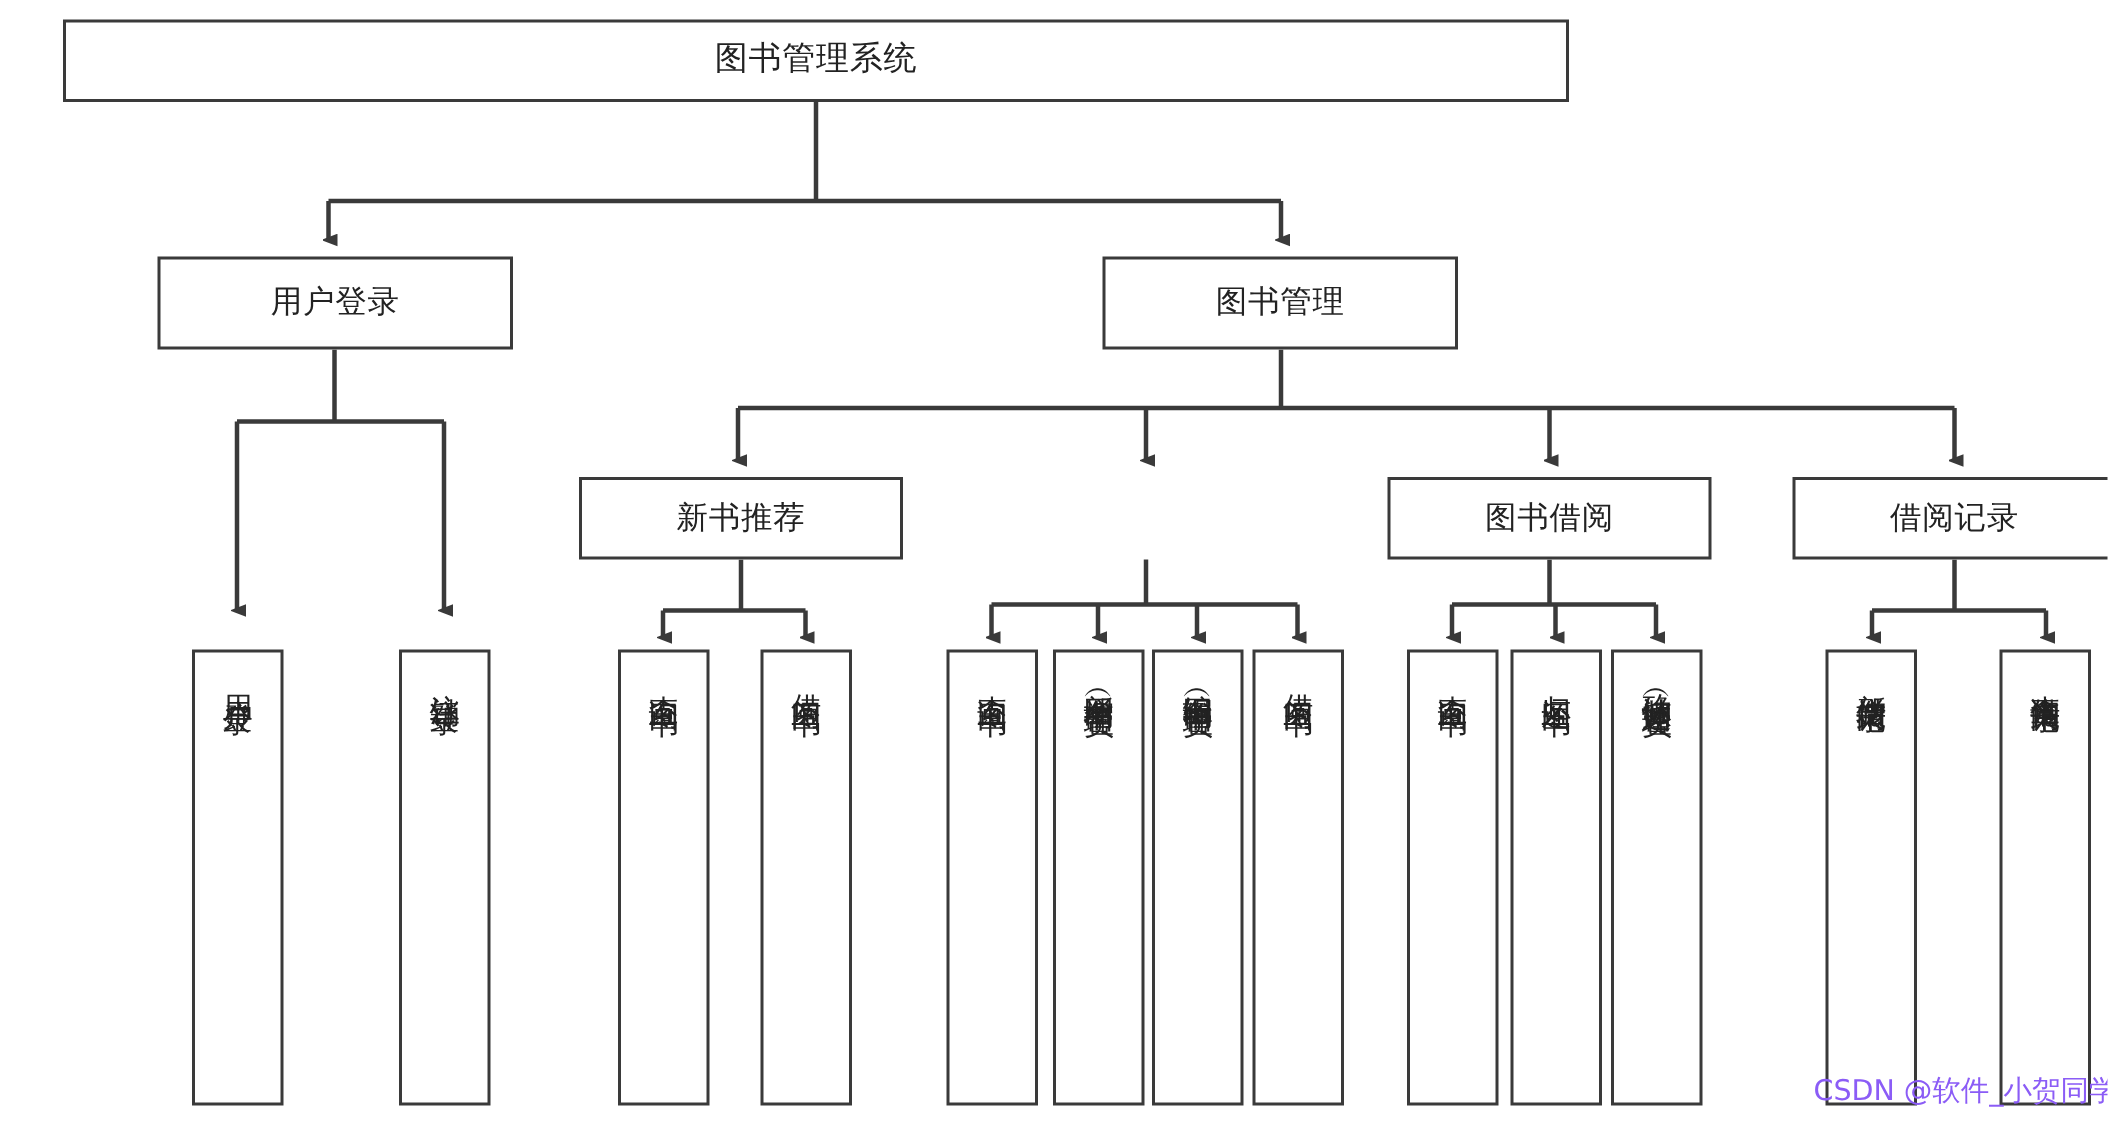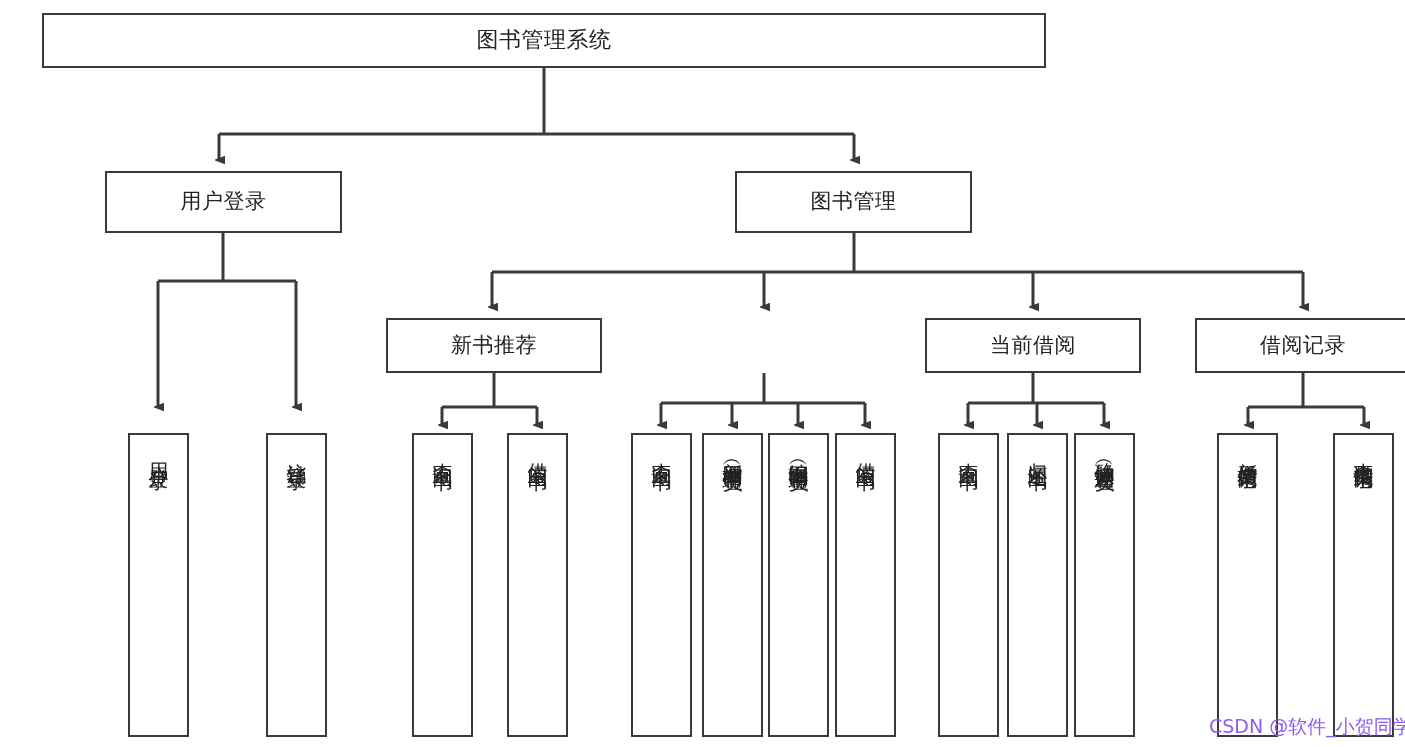--- a/index.html
+++ b/index.html
@@ -148,21 +148,21 @@
   <div class="node horiz" style="left:711px; top:171px; width:237px; height:62px;">
     <span class="node-label">图书管理</span>
   </div>
 
   <div class="node horiz" style="left:362px; top:318px; width:216px; height:55px;">
     <span class="node-label">新书推荐</span>
   </div>
 
 
   <div class="node horiz" style="left:901px; top:318px; width:216px; height:55px;">
-    <span class="node-label">当前借阅</span>
+    <span class="node-label">图书借阅</span>
   </div>
 
   <div class="node horiz" style="left:1171px; top:318px; width:216px; height:55px;">
     <span class="node-label">借阅记录</span>
   </div>
 
   <div class="node vert" style="left:104px; top:433px; width:61px; height:304px;">
     <span class="node-label">用户登录</span>
   </div>
 

